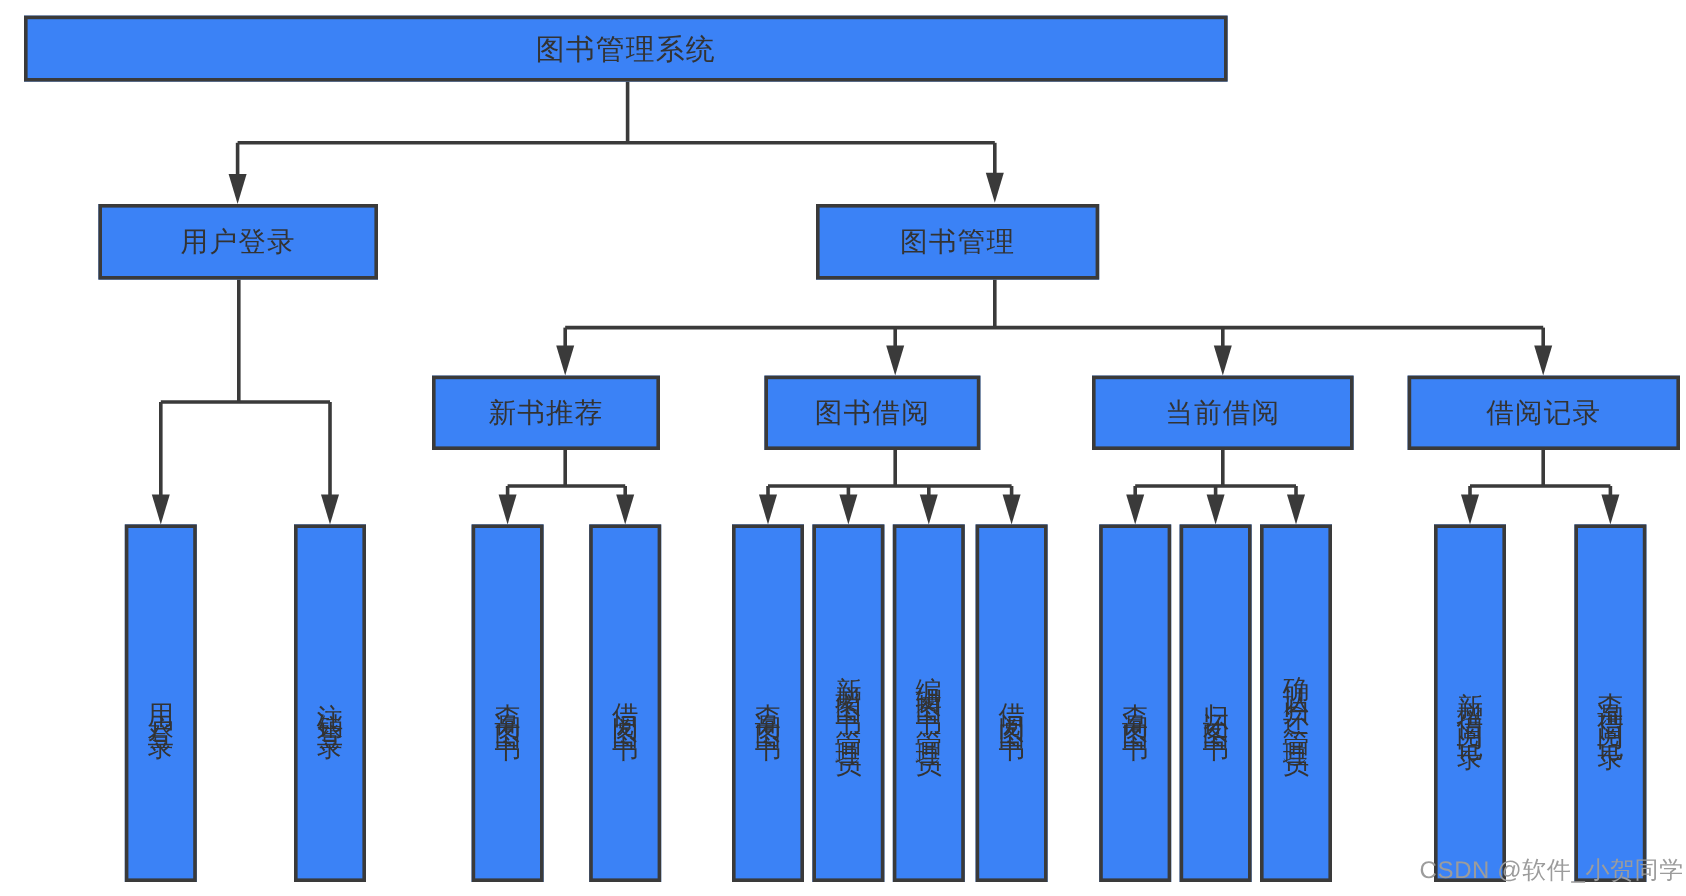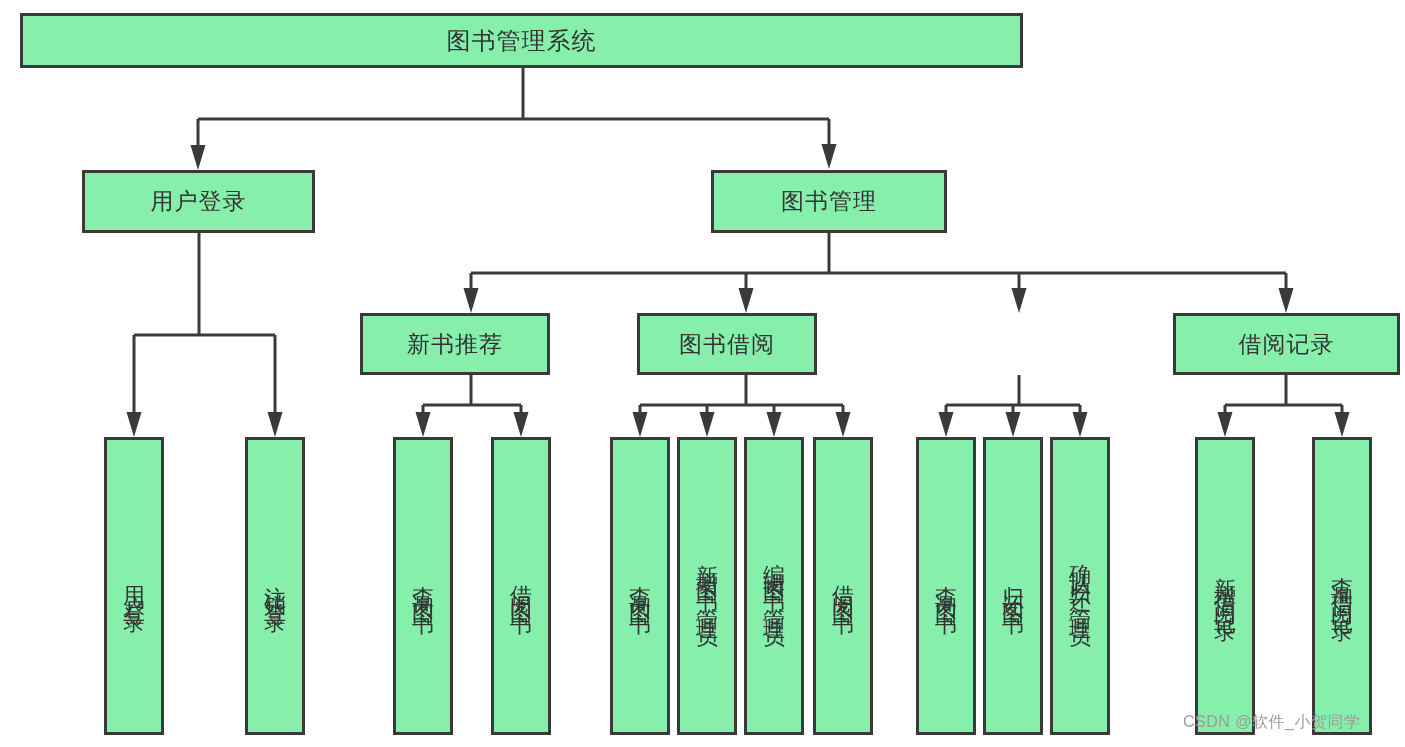--- a/index.html
+++ b/index.html
@@ -9,39 +9,39 @@
     background:#ffffff;
     font-family:"Liberation Sans","DejaVu Sans",sans-serif;
     color:#333333;
     overflow:hidden;
   }
   #wires{position:absolute;left:0;top:0;width:1405px;height:747px;}
   .node{
     position:absolute;
     box-sizing:border-box;
     border:3px solid #3a3a3a;
-    background:#86efac;
+    background:#3b82f6;
     display:flex;
     align-items:center;
     justify-content:center;
     text-align:center;
   }
   .node.root span{font-size:24px;letter-spacing:1px;}
   .node.h span{font-size:23px;letter-spacing:1px;}
   .node.vert span{
     writing-mode:vertical-rl;
     text-orientation:mixed;
     font-size:22px;
     letter-spacing:9px;
     line-height:1;
   }
   .watermark{
     position:absolute;
     left:1183px;top:712px;
-    font-size:16px;
+    font-size:20px;
     color:#9c9c9c;
     white-space:nowrap;
     letter-spacing:0.5px;
   }
 </style>
 </head>
 <body>
 
 <div id="canvas">
 
@@ -111,29 +111,32 @@
     </g>
   </svg>
 
   <div class="node root" style="left:20px;top:13px;width:1003px;height:55px;">
     <span>图书管理系统</span>
   </div>
 
   <div class="node h" style="left:82px;top:170px;width:233px;height:63px;">
     <span>用户登录</span>
   </div>
-  <div class="node h" style="left:711px;top:170px;width:236px;height:63px;">
+  <div class="node h" style="left:680px;top:170px;width:236px;height:63px;">
     <span>图书管理</span>
   </div>
 
   <div class="node h" style="left:360px;top:313px;width:190px;height:62px;">
     <span>新书推荐</span>
   </div>
   <div class="node h" style="left:637px;top:313px;width:180px;height:62px;">
     <span>图书借阅</span>
+  </div>
+  <div class="node h" style="left:910px;top:313px;width:218px;height:62px;">
+    <span>当前借阅</span>
   </div>
   <div class="node h" style="left:1173px;top:313px;width:227px;height:62px;">
     <span>借阅记录</span>
   </div>
 
   <div class="node vert" style="left:104px;top:437px;width:60px;height:298px;">
     <span>用户登录</span>
   </div>
   <div class="node vert" style="left:245px;top:437px;width:60px;height:298px;">
     <span>注销登录</span>

